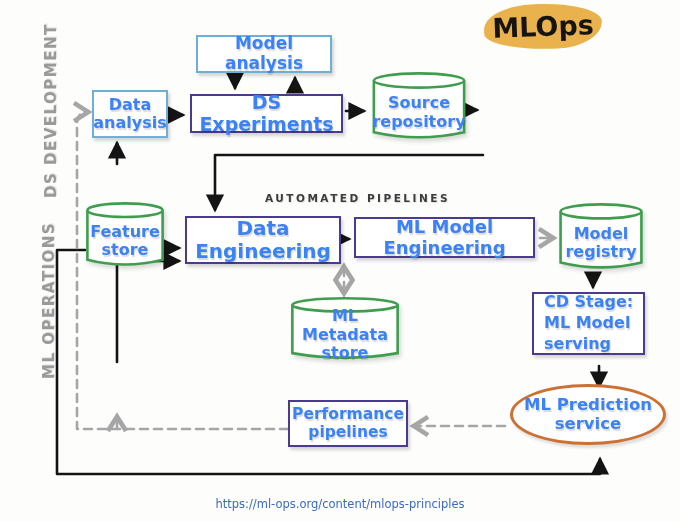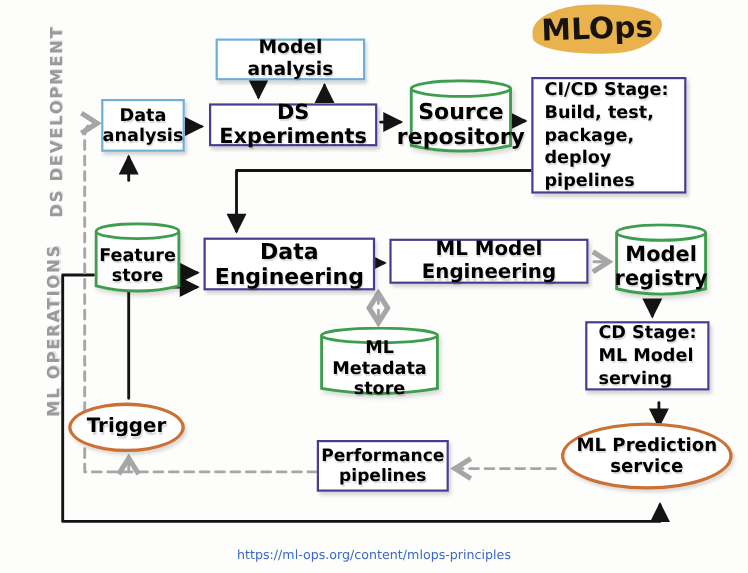--- a/index.html
+++ b/index.html
@@ -5,21 +5,21 @@
   html,body{margin:0;padding:0;}
   body{
     width:680px;height:521px;position:relative;overflow:hidden;
     background:#fdfdfc;
     font-family:"DejaVu Sans", sans-serif;
   }
   #stage{position:absolute;inset:0;width:680px;height:521px;}
   svg.wires{position:absolute;inset:0;width:680px;height:521px;}
   .node{
     position:absolute;display:flex;align-items:center;justify-content:center;
-    text-align:center;font-weight:bold;color:#000000;background:#fff;
+    text-align:center;font-weight:bold;color:#3b82f6;background:#fff;
     white-space:pre-line;line-height:1.15;
     text-shadow:1px 2px 1px rgba(0,0,0,0.15);
     box-sizing:border-box;
   }
   .box-blue{border:2.5px solid #6fafd6;box-shadow:2px 3px 3px rgba(0,0,0,0.16);}
   .box-purple{border:2.5px solid #4b3a8e;box-shadow:2px 3px 3px rgba(0,0,0,0.16);}
   .ellipse-orange{border:3px solid #cc7033;border-radius:50%;background:#fff;
     box-shadow:2px 3px 3px rgba(0,0,0,0.13);}
   .cylinder{background:transparent;border:none;box-shadow:none;}
   .cylinder svg{position:absolute;inset:0;width:100%;height:100%;
@@ -84,73 +84,69 @@
       <path d="M288,429 L77,429 L77,124 Q77,112 87,112" marker-end="url(#mg)"></path>
       <path d="M117,429 L117,418" marker-end="url(#mg)"></path>
     </g>
   </svg>
 
   <div class="badge" style="left:484px;top:4px;width:118px;height:45px;font-size:27px;">MLOps</div>
 
   <div class="vlabel" style="left:-24px;top:114px;width:150px;">DS DEVELOPMENT</div>
   <div class="vlabel" style="left:-21px;top:300px;width:140px;">ML OPERATIONS</div>
 
+  <div class="section-label" style="left:265px;top:192px;">AUTOMATED PIPELINES</div>
 
   <div class="node box-blue" style="left:196px;top:35px;width:136px;height:38px;font-size:17px;">Model analysis</div>
   <div class="node box-blue" style="left:92px;top:90px;width:76px;height:48px;font-size:16px;">Data
 analysis</div>
 
   <div class="node box-purple" style="left:190px;top:94px;width:153px;height:39px;font-size:19px;">DS Experiments</div>
-  <div class="node box-purple al" style="left:483px;top:70px;width:141px;height:106px;font-size:16px;line-height:1.3;">CI/CD Stage:
-Build, test,
-package, deploy
-pipelines</div>
   <div class="node box-purple" style="left:185px;top:216px;width:156px;height:48px;font-size:20px;">Data Engineering</div>
   <div class="node box-purple" style="left:354px;top:217px;width:181px;height:41px;font-size:18px;">ML Model Engineering</div>
   <div class="node box-purple al" style="left:532px;top:292px;width:113px;height:63px;font-size:16px;line-height:1.3;">CD Stage:
 ML Model
 serving</div>
   <div class="node box-purple" style="left:288px;top:400px;width:120px;height:47px;font-size:15.5px;">Performance
 pipelines</div>
 
-  <div class="node cylinder" style="left:371px;top:72px;width:96px;height:71px;font-size:20px;">
+  <div class="node cylinder" style="left:371px;top:72px;width:96px;height:71px;font-size:16px;">
     <svg viewBox="0 0 100 100" preserveAspectRatio="none">
       <path d="M3,12 L3,85 Q50,99 97,85 L97,12" fill="#ffffff" stroke="#3f9e4e" stroke-width="2.6" vector-effect="non-scaling-stroke"></path>
       <ellipse cx="50" cy="12" rx="47" ry="10" fill="#ffffff" stroke="#3f9e4e" stroke-width="2.6" vector-effect="non-scaling-stroke"></ellipse>
     </svg>
     <span class="cyl-label">Source
 repository</span>
   </div>
 
   <div class="node cylinder" style="left:85px;top:166px;width:80px;height:68px;font-size:16px;margin-top:36px;">
     <svg viewBox="0 0 100 100" preserveAspectRatio="none">
       <path d="M3,12 L3,85 Q50,99 97,85 L97,12" fill="#ffffff" stroke="#3f9e4e" stroke-width="2.6" vector-effect="non-scaling-stroke"></path>
       <ellipse cx="50" cy="12" rx="47" ry="10" fill="#ffffff" stroke="#3f9e4e" stroke-width="2.6" vector-effect="non-scaling-stroke"></ellipse>
     </svg>
     <span class="cyl-label">Feature
 store</span>
   </div>
 
-  <div class="node cylinder" style="left:558px;top:203px;width:86px;height:70px;font-size:19px;">
+  <div class="node cylinder" style="left:558px;top:203px;width:86px;height:70px;font-size:16px;">
     <svg viewBox="0 0 100 100" preserveAspectRatio="none">
       <path d="M3,12 L3,85 Q50,99 97,85 L97,12" fill="#ffffff" stroke="#3f9e4e" stroke-width="2.6" vector-effect="non-scaling-stroke"></path>
       <ellipse cx="50" cy="12" rx="47" ry="10" fill="#ffffff" stroke="#3f9e4e" stroke-width="2.6" vector-effect="non-scaling-stroke"></ellipse>
     </svg>
     <span class="cyl-label">Model
 registry</span>
   </div>
 
   <div class="node cylinder" style="left:289px;top:297px;width:112px;height:66px;font-size:16px;">
     <svg viewBox="0 0 100 100" preserveAspectRatio="none">
       <path d="M3,12 L3,85 Q50,99 97,85 L97,12" fill="#ffffff" stroke="#3f9e4e" stroke-width="2.6" vector-effect="non-scaling-stroke"></path>
       <ellipse cx="50" cy="12" rx="47" ry="10" fill="#ffffff" stroke="#3f9e4e" stroke-width="2.6" vector-effect="non-scaling-stroke"></ellipse>
     </svg>
     <span class="cyl-label">ML Metadata
 store</span>
   </div>
 
-  <div class="node ellipse-orange" style="left:62px;top:366px;width:106px;height:45px;font-size:18px;">Trigger</div>
   <div class="node ellipse-orange" style="left:510px;top:384px;width:156px;height:61px;font-size:16.5px;">ML Prediction
 service</div>
 
   <a class="footer-url" href="#">https://ml-ops.org/content/mlops-principles</a>
 
 </div>
 
 </body></html>

